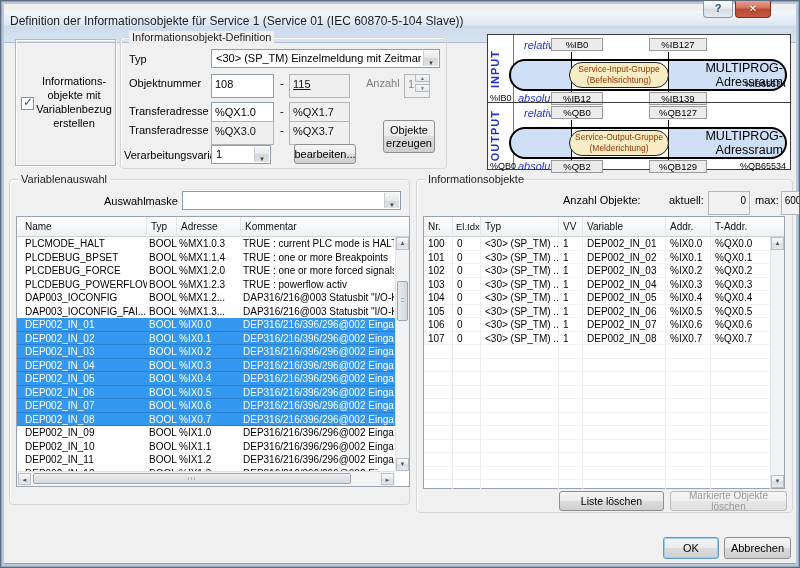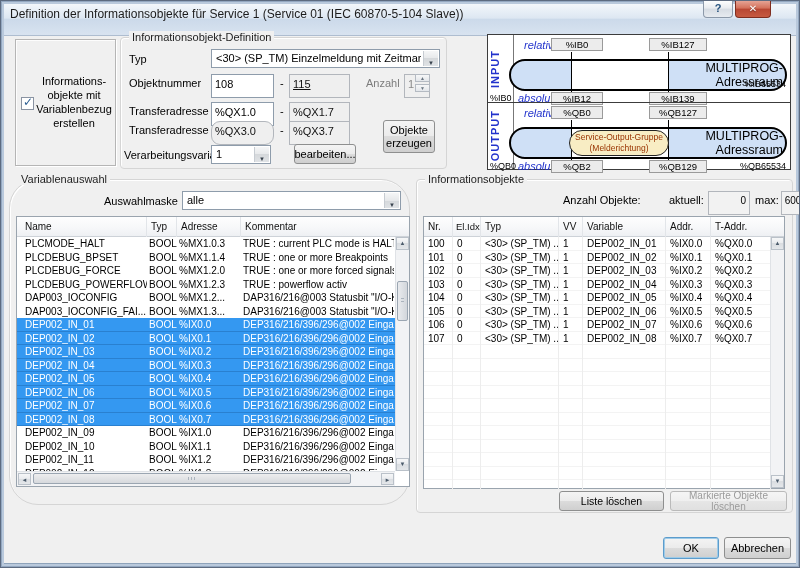--- a/index.html
+++ b/index.html
@@ -4,21 +4,21 @@
 <style>
   * { margin:0; padding:0; box-sizing:border-box; }
   html,body { background:#555; }
   body { font-family:"Liberation Sans","DejaVu Sans",sans-serif; }
   .window {
     position:relative; width:800px; height:568px; background:#f0f0f0;
     border:1px solid #5d6b80; overflow:hidden;
     box-shadow: inset 0 0 0 1px #93a7c0, inset 0 0 0 3px #b9c9dc, inset 0 -4px 0 #8ea3ba;
   }
   
-  .titlebar { position:absolute; left:3px; top:3px; right:3px; height:32px;
+  .titlebar { position:absolute; left:3px; top:10px; right:3px; height:32px;
     background:linear-gradient(180deg,#f3f7fb 0%,#dde7f2 45%,#ccdaea 50%,#d8e3f0 100%);
     border-bottom:1px solid #aebdd0; }
   .title-text { position:absolute; left:6px; top:3px; font-size:12px; color:#1c1c1c; white-space:nowrap; }
   .tb-btn { position:absolute; top:0; height:17px; border:1px solid #8c99a9; border-top:none;
     border-radius:0 0 4px 4px; text-align:center; line-height:15px; cursor:default; }
   .btn-help { right:66px; width:30px;
     background:linear-gradient(180deg,#fdfefe,#e8ebef 45%,#d6dce3 50%,#e7ebf0);
     color:#27537e; font-weight:bold; font-size:11px; }
   .btn-close { right:28px; width:36px;
     background:linear-gradient(180deg,#e5a394,#d3705a 45%,#b84733 50%,#c65a41);
@@ -170,21 +170,21 @@
       <div class="spin-b up">▲</div>
       <div class="spin-b dn">▼</div>
     </div>
 
     <div class="lbl" style="left:8px; top:67px;">Transferadresse (rel)</div>
     <div class="textbox" style="left:90px; top:64px; width:63px;">%QX1.0</div>
     <div class="dash" style="left:159px; top:67px;">-</div>
     <div class="textbox disabled" style="left:168px; top:64px; width:61px;">%QX1.7</div>
 
     <div class="lbl" style="left:8px; top:86px;">Transferadresse (abs)</div>
-    <div class="textbox disabled" style="left:90px; top:83px; width:63px;border-radius:9px;">%QX3.0</div>
+    <div class="textbox disabled" style="left:90px; top:83px; width:63px;">%QX3.0</div>
     <div class="dash" style="left:159px; top:86px;">-</div>
     <div class="textbox disabled" style="left:168px; top:83px; width:61px;">%QX3.7</div>
 
     <div class="lbl" style="left:3px; top:111px;">Verarbeitungsvariante:</div>
     <div class="combo" style="left:90px; top:107px; width:60px;">
       <span class="combo-text">1</span>
       <span class="combo-btn"><span class="ar">▼</span></span>
     </div>
     <div class="btn" style="left:173px; top:106px; width:62px; height:20px;">bearbeiten...</div>
     <div class="btn" style="left:262px; top:82px; width:52px; height:33px; white-space:pre-line; line-height:13px;">Objekte
@@ -194,20 +194,22 @@
   <div class="diagram">
     <div class="dsec inp" style="top:0;">
       <div class="ddivider"></div>
       <div class="dside">
           <span>INPUT</span>
         </div>
       <div class="dpill"></div>
       <div class="dmid"></div>
       <div class="dline l1"></div>
       <div class="dline l2"></div>
+      <div class="dgroup">Service-Input-Gruppe
+(Befehlsrichtung)</div>
       <div class="dspace">MULTIPROG-
 Adressraum</div>
       <div class="dital" style="left:36px; top:4px;">relativ</div>
       <div class="dtag b1 drow-top">%IB0</div>
       <div class="dtag b2 drow-top">%IB127</div>
       <div class="dsmall" style="left:2px; top:58px;">%IB0</div>
       <div class="dital" style="left:30px; top:57px;">absolut</div>
       <div class="dtag b1 drow-bot">%IB12</div>
       <div class="dtag b2 drow-bot">%IB139</div>
       <div class="dsmall" style="right:4px; top:44px;">%IB65534</div>
@@ -229,25 +231,24 @@
       <div class="dtag b1 drow-top">%QB0</div>
       <div class="dtag b2 drow-top">%QB127</div>
       <div class="dsmall" style="left:2px; top:58px;">%QB0</div>
       <div class="dital" style="left:30px; top:57px;">absolut</div>
       <div class="dtag b1 drow-bot">%QB2</div>
       <div class="dtag b2 drow-bot">%QB129</div>
       <div class="dsmall" style="right:4px; top:58px;">%QB65534</div>
     </div>
   </div>
 
-  <div class="groupbox" style="left:8px; top:178px; width:401px; height:326px;border-radius:29px;">
+  <div class="groupbox" style="left:8px; top:178px; width:401px; height:326px;">
     <div class="group-title">Variablenauswahl</div>
     <div class="lbl" style="left:94px; top:15px;">Auswahlmaske</div>
     <div class="combo" style="left:172px; top:11px; width:219px;">
-      <span class="combo-text">alle</span>
       <span class="combo-btn"><span class="ar">▼</span></span>
     </div>
 
     <div class="tablebox" style="left:6px; top:36px; width:394px; height:271px;">
       <div class="thead">
         <div class="th" style="left:0; width:130px; padding-left:8px;">Name</div>
         <div class="th" style="left:130px; width:30px;">Typ</div>
         <div class="th" style="left:160px; width:64px;">Adresse</div>
         <div class="th" style="left:224px; right:14px; border-right:none;">Kommentar</div>
       </div>

